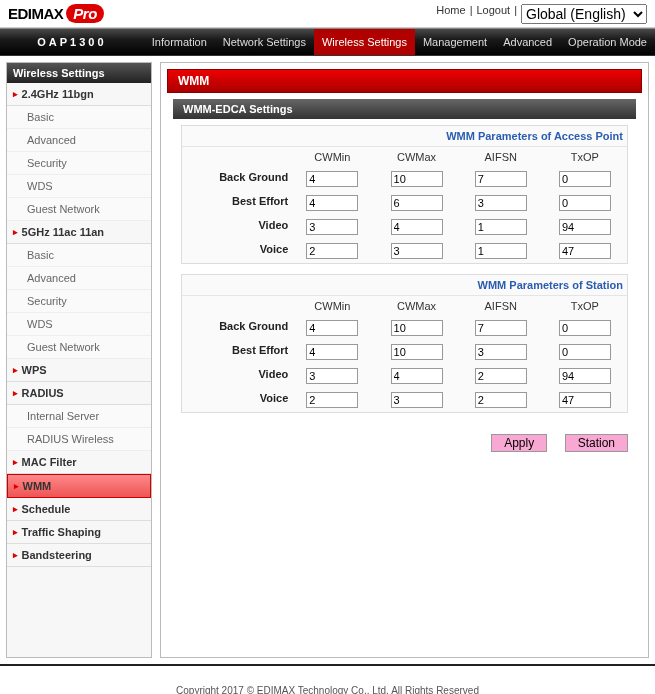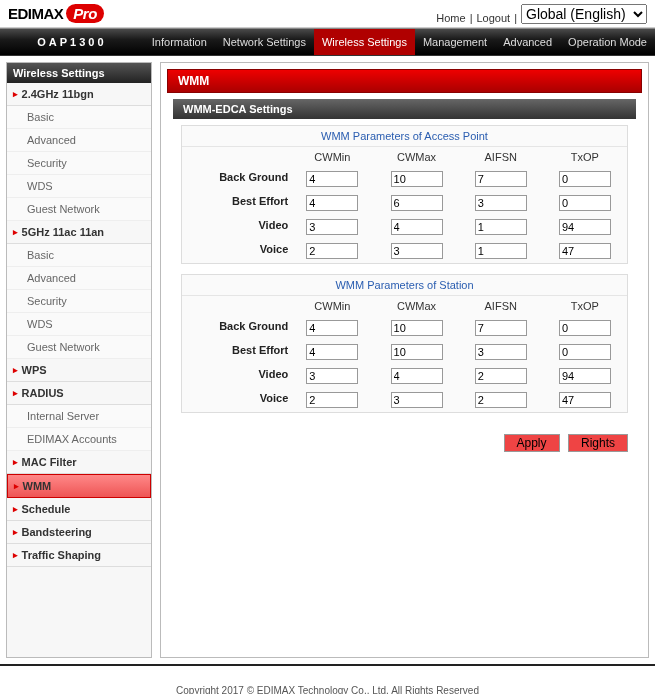--- a/index.html
+++ b/index.html
@@ -1,46 +1,46 @@
 <!DOCTYPE html>
 <html><head>
 <meta charset="utf-8">
 <style>
 *{box-sizing:border-box;margin:0;padding:0;font-family:Arial,Helvetica,sans-serif}
 body{background:#fff;width:655px}
 .topbar{background:#fff;height:28px;border-bottom:1px solid #ccc;display:flex;align-items:center;justify-content:space-between;padding:0 8px}
 .logo{font-weight:900;font-size:15px;letter-spacing:-0.5px;color:#000;display:flex;align-items:center}
 .logo .pro{background:#d00;color:#fff;border-radius:10px;padding:1px 7px;margin-left:3px;font-size:15px;font-style:italic}
-.toplinks{font-size:11px;color:#333;display:flex;align-items:flex-end;gap:4px}
+.toplinks{font-size:11px;color:#333;display:flex;align-items:flex-start;gap:4px}
 .toplinks a{color:#333;text-decoration:none}
 .toplinks select{font-size:14px;width:126px}
 .navbar{background:linear-gradient(#4a4a4a,#1a1a1a 40%,#000);height:28px;display:flex;align-items:center;color:#fff;font-size:11px;border-top:1px solid #888;border-bottom:1px solid #333}
 .model{width:158px;text-align:center;letter-spacing:3px;font-weight:bold;font-size:11px}
 .nav-items{display:flex;height:100%}
 .nav-item{padding:0 8px;display:flex;align-items:center;cursor:pointer;color:#ddd;white-space:nowrap}
 .nav-item.active{background:#b00000;color:#fff}
 .main{display:flex;background:#fff;min-height:610px;padding:6px;gap:8px;border-bottom:2px solid #222}
 .sidebar{width:146px;border:1px solid #bbb;background:#f7f7f7;font-size:11px}
 .side-title{background:linear-gradient(#555,#222);color:#fff;font-weight:bold;padding:4px 6px;font-size:11px}
 .side-cat{padding:5px 6px;border-bottom:1px solid #ddd;color:#333;font-weight:bold;cursor:pointer;font-size:11px;display:flex;align-items:center}
 .side-cat::before{content:"▸";color:#d00;font-size:9px;margin-right:4px}
 .side-cat.active{background:linear-gradient(#f88,#e55);border:1px solid #c00}
 .side-sub{padding:5px 6px 5px 20px;border-bottom:1px solid #eee;color:#666;cursor:pointer;background:#fafafa}
 .content{flex:1;border:1px solid #bbb;background:#fff;padding:0}
 .page-title{background:linear-gradient(#e00,#a00);color:#fff;border:1px solid #800;padding:4px 10px;font-weight:bold;font-size:12px;margin:6px}
 .section-title{background:linear-gradient(#666,#333);color:#fff;padding:4px 10px;font-weight:bold;font-size:11px;margin:6px 12px}
 .table-block{margin:4px 20px 10px;border:1px solid #ddd;background:#fafafa;font-size:11px}
-.tbl-head{text-align:center;color:#2a5db0;font-weight:normal;padding:4px;border-bottom:1px solid #e5e5e5}
+.tbl-head{text-align:right;color:#2a5db0;font-weight:bold;padding:4px;border-bottom:1px solid #e5e5e5}
 .tbl-row{display:flex;padding:2px 0}
 .tbl-row.head .cell{color:#333}
 .cell{flex:1;text-align:center;padding:2px}
 .cell.label{flex:1.3;font-weight:bold;color:#222;text-align:right}
 .cell input{width:52px;font-size:11px;padding:1px 2px;border:1px solid #999;background:#fff}
 .buttons{text-align:right;padding:10px 20px}
-.buttons button{font-size:12px;padding:1px 12px;background:#ef4444;border:1px solid #999;cursor:pointer;margin-left:4px}
+.buttons button{font-size:12px;padding:1px 12px;background:#f9a8d4;border:1px solid #999;cursor:pointer;margin-left:13px}
 .footer{background:#fff;text-align:center;font-size:10px;color:#555;padding:19px}
 </style>
 </head>
 <body>
 
 <div class="topbar">
   <div class="logo">
     <span>EDIMAX</span>
       <span class="pro">Pro</span>
   </div>
@@ -75,26 +75,26 @@
         <div class="side-sub">Guest Network</div>
         <div class="side-cat">5GHz 11ac 11an</div>
         <div class="side-sub">Basic</div>
         <div class="side-sub">Advanced</div>
         <div class="side-sub">Security</div>
         <div class="side-sub">WDS</div>
         <div class="side-sub">Guest Network</div>
         <div class="side-cat">WPS</div>
         <div class="side-cat">RADIUS</div>
         <div class="side-sub">Internal Server</div>
-        <div class="side-sub">EDIMAX Accounts</div>
+        <div class="side-sub">RADIUS Wireless</div>
         <div class="side-cat">MAC Filter</div>
         <div class="side-cat active">WMM</div>
         <div class="side-cat">Schedule</div>
+        <div class="side-cat">Traffic Shaping</div>
         <div class="side-cat">Bandsteering</div>
-        <div class="side-cat">Traffic Shaping</div>
       </div>
   </div>
   <div class="content">
     <div class="page-title">WMM</div>
     <div class="section-title">WMM-EDCA Settings</div>
     <div id="tables">
         <div class="table-block">
           <div class="tbl-head">WMM Parameters of Access Point</div>
           <div class="tbl-row head">
             <div class="cell label"></div>
@@ -166,18 +166,18 @@
             <div class="cell label">Voice</div>
             <div class="cell"><input value="2" style=""></div>
             <div class="cell"><input value="3" style=""></div>
             <div class="cell"><input value="2" style=""></div>
             <div class="cell"><input value="47" style=""></div>
           </div>
         </div>
       </div>
     <div class="buttons">
       <button>Apply</button>
-      <button>Rights</button>
+      <button>Station</button>
     </div>
   </div>
 </div>
 
 <div class="footer">Copyright 2017 © EDIMAX Technology Co., Ltd. All Rights Reserved</div>
 
 </body></html>

